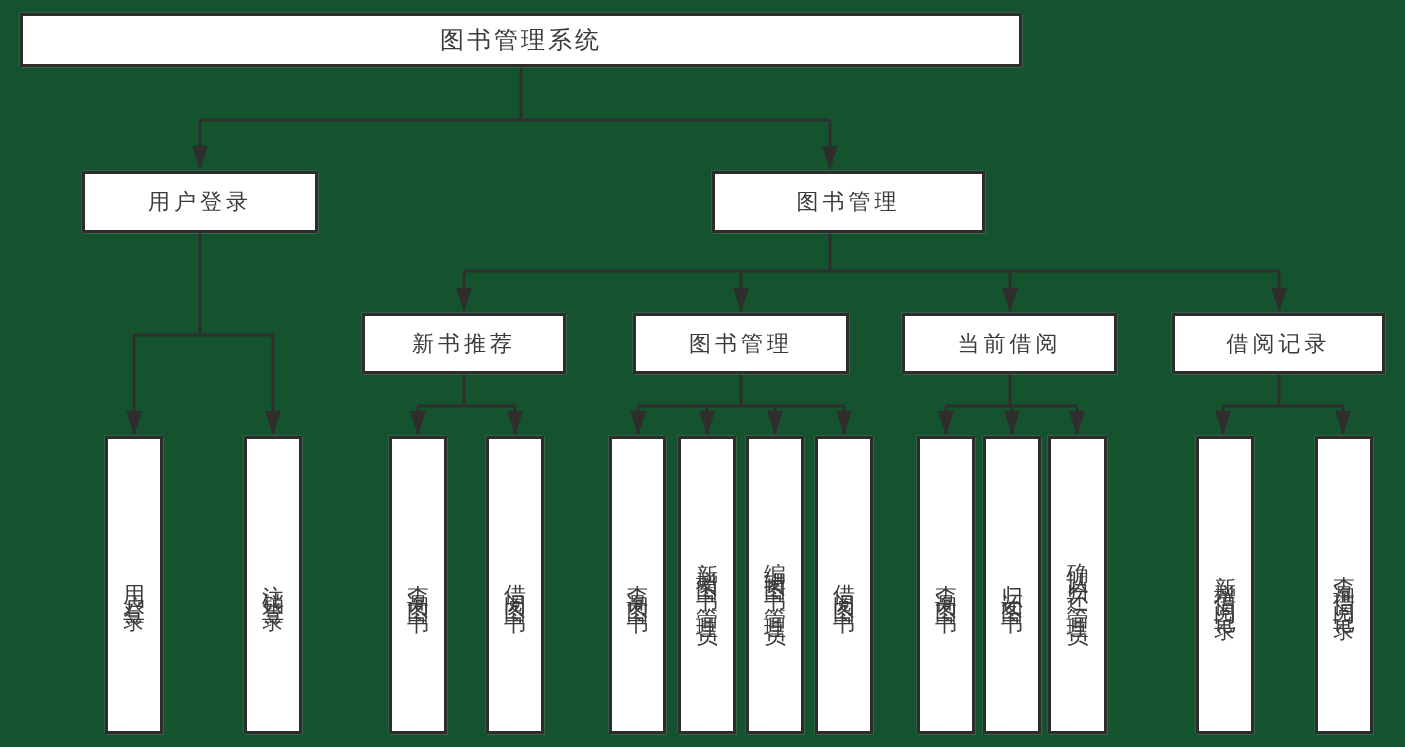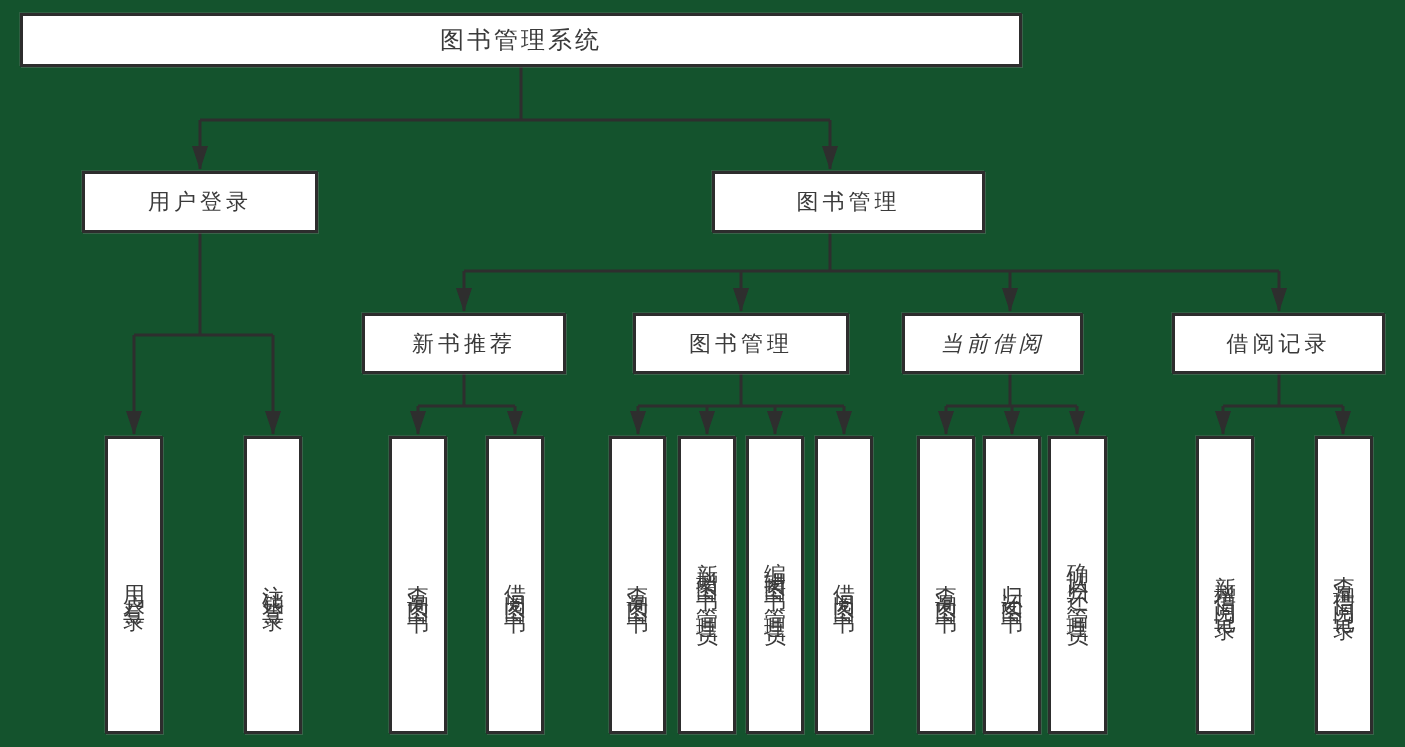--- a/index.html
+++ b/index.html
@@ -101,21 +101,21 @@
   <div class="node h" style="left:712px;top:171px;width:273px;height:62px;">
     <span class="lbl">图书管理</span>
   </div>
 
   <div class="node h" style="left:362px;top:313px;width:204px;height:61px;">
     <span class="lbl">新书推荐</span>
   </div>
   <div class="node h" style="left:633px;top:313px;width:216px;height:61px;">
     <span class="lbl">图书管理</span>
   </div>
-  <div class="node h" style="left:902px;top:313px;width:181px;height:61px;font-style:italic;">
+  <div class="node h" style="left:902px;top:313px;width:215px;height:61px;">
     <span class="lbl">当前借阅</span>
   </div>
   <div class="node h" style="left:1172px;top:313px;width:213px;height:61px;">
     <span class="lbl">借阅记录</span>
   </div>
 
   <div class="node v" style="left:105px;top:436px;width:58px;height:298px;">
     <span class="lbl">用户登录</span>
   </div>
   <div class="node v" style="left:244px;top:436px;width:58px;height:298px;">

